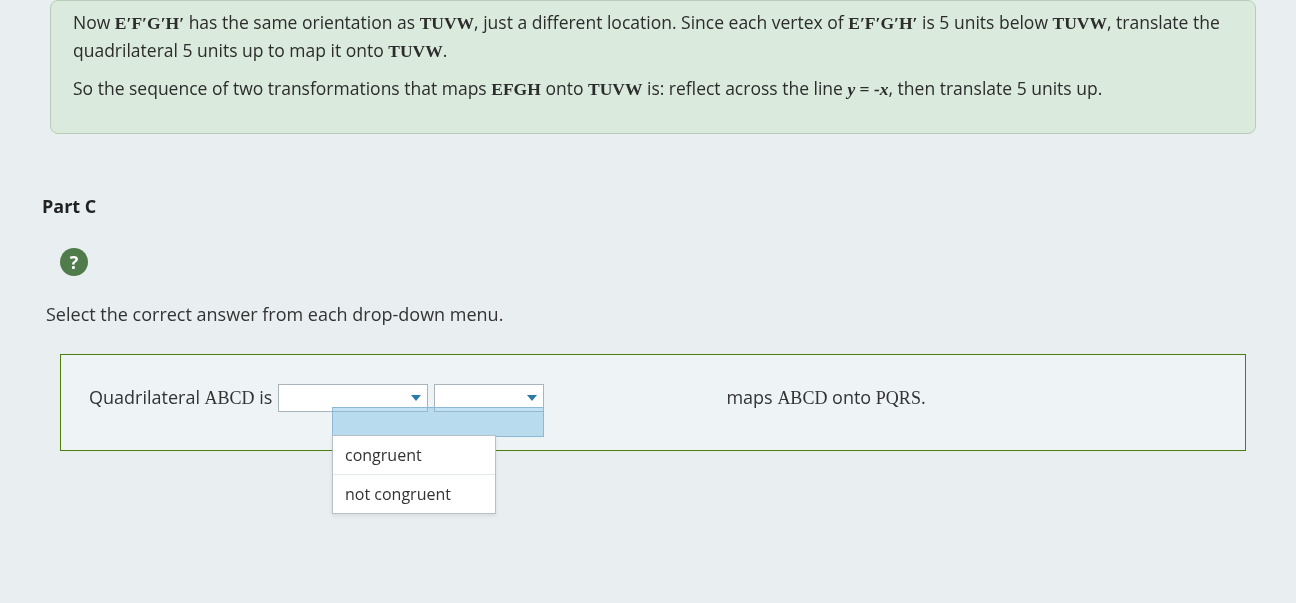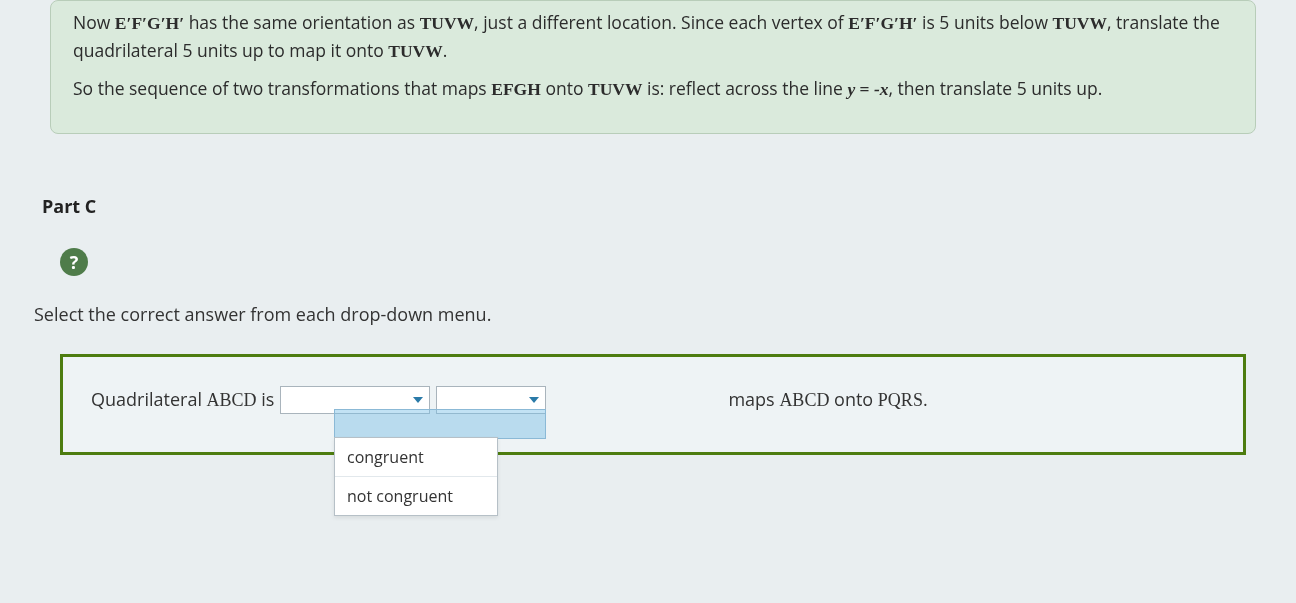--- a/index.html
+++ b/index.html
@@ -52,26 +52,26 @@
     display: flex; align-items: center; justify-content: center;
   }
   .q-title {
     font-size: 24px;
     color: #5a5a5a;
     font-weight: 400;
   }
   .instruction {
     font-size: 18px;
     color: #333;
-    margin-left: 4px;
+    margin-left: 16px;
     margin-bottom: 28px;
   }
   .answer-box {
     margin: 0 20px 0 30px;
-    border: 3px solid #4d7c0f;
+    border: 1px solid #4d7c0f;
     background: #eef3f5;
     padding: 24px 28px 34px 28px;
     position: relative;
     font-size: 18px;
     color: #333;
   }
   .answer-line {
     display: flex;
     flex-wrap: wrap;
     align-items: center;

